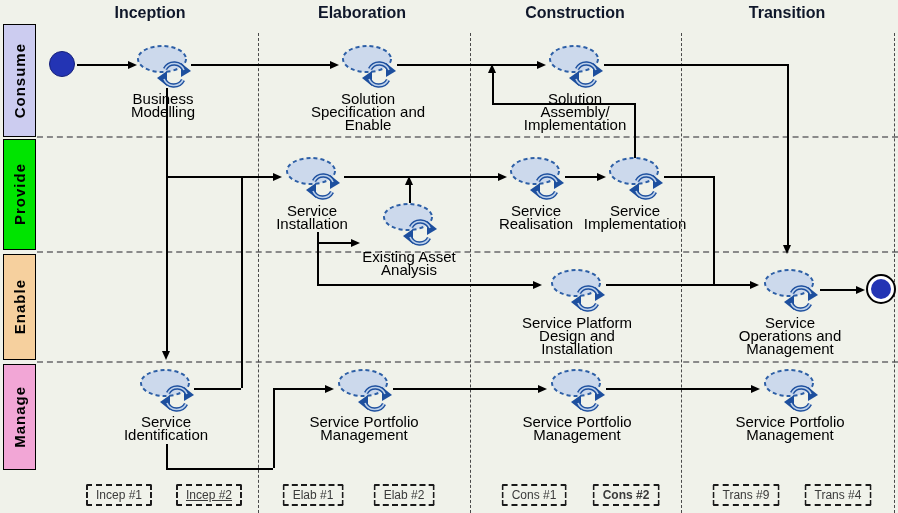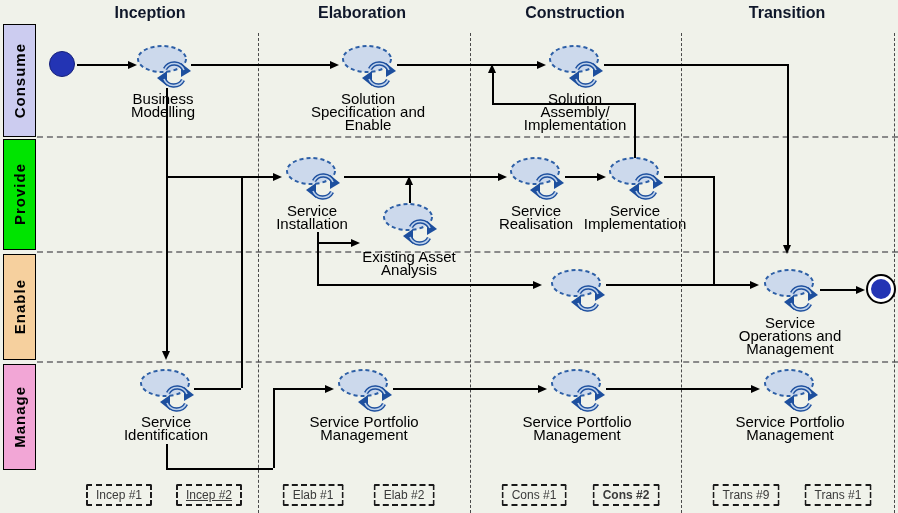--- a/index.html
+++ b/index.html
@@ -258,20 +258,25 @@
           <path d="M29 25 A10.5 10.5 0 0 1 48 26"></path>
           <path d="M47 36 A10.5 10.5 0 0 1 28 35"></path>
         </g>
         <polygon points="45,19 55,27 45,33" fill="#1d4f9e"></polygon>
         <polygon points="31,42 21,34 31,27" fill="#1d4f9e"></polygon>
         <g fill="none" stroke="#bcd0ea" stroke-width="1.6">
           <path d="M29 25 A10.5 10.5 0 0 1 48 26"></path>
           <path d="M47 36 A10.5 10.5 0 0 1 28 35"></path>
         </g>
       </svg></div>
+    <div class="activity-label" style="left: 577px; top: 316px;">
+      <div>Service Platform</div>
+      <div>Design and</div>
+      <div>Installation</div>
+    </div>
     <div class="activity" style="left: 763px; top: 268px;"><svg width="58" height="46" viewBox="0 0 58 46">
         <ellipse cx="26" cy="15" rx="24" ry="13" fill="#ccd9ec" stroke="#2d5fa6" stroke-width="2" stroke-dasharray="4 3"></ellipse>
         <g fill="none" stroke="#1d4f9e" stroke-width="4.5">
           <path d="M29 25 A10.5 10.5 0 0 1 48 26"></path>
           <path d="M47 36 A10.5 10.5 0 0 1 28 35"></path>
         </g>
         <polygon points="45,19 55,27 45,33" fill="#1d4f9e"></polygon>
         <polygon points="31,42 21,34 31,27" fill="#1d4f9e"></polygon>
         <g fill="none" stroke="#bcd0ea" stroke-width="1.6">
           <path d="M29 25 A10.5 10.5 0 0 1 48 26"></path>
@@ -351,18 +356,18 @@
       <div>Service Portfolio</div>
       <div>Management</div>
     </div>
     <div class="milestone" style="left: 119px; top: 484px;">Incep #1</div>
     <div class="milestone" style="left: 209px; top: 484px; text-decoration: underline;">Incep #2</div>
     <div class="milestone" style="left: 313px; top: 484px;">Elab #1</div>
     <div class="milestone" style="left: 404px; top: 484px;">Elab #2</div>
     <div class="milestone" style="left: 534px; top: 484px;">Cons #1</div>
     <div class="milestone" style="left: 626px; top: 484px; font-weight: bold;">Cons #2</div>
     <div class="milestone" style="left: 746px; top: 484px;">Trans #9</div>
-    <div class="milestone" style="left: 838px; top: 484px;">Trans #1</div>
+    <div class="milestone" style="left: 838px; top: 484px;">Trans #4</div>
     <div class="start-node" style="left: 49px; top: 51px; background: rgb(35, 52, 180);"></div>
     <div class="end-node" style="left: 866px; top: 274px;">
       <div class="end-node-inner" style="background: rgb(35, 52, 180);"></div>
     </div>
   </div>
 
 </body></html>

